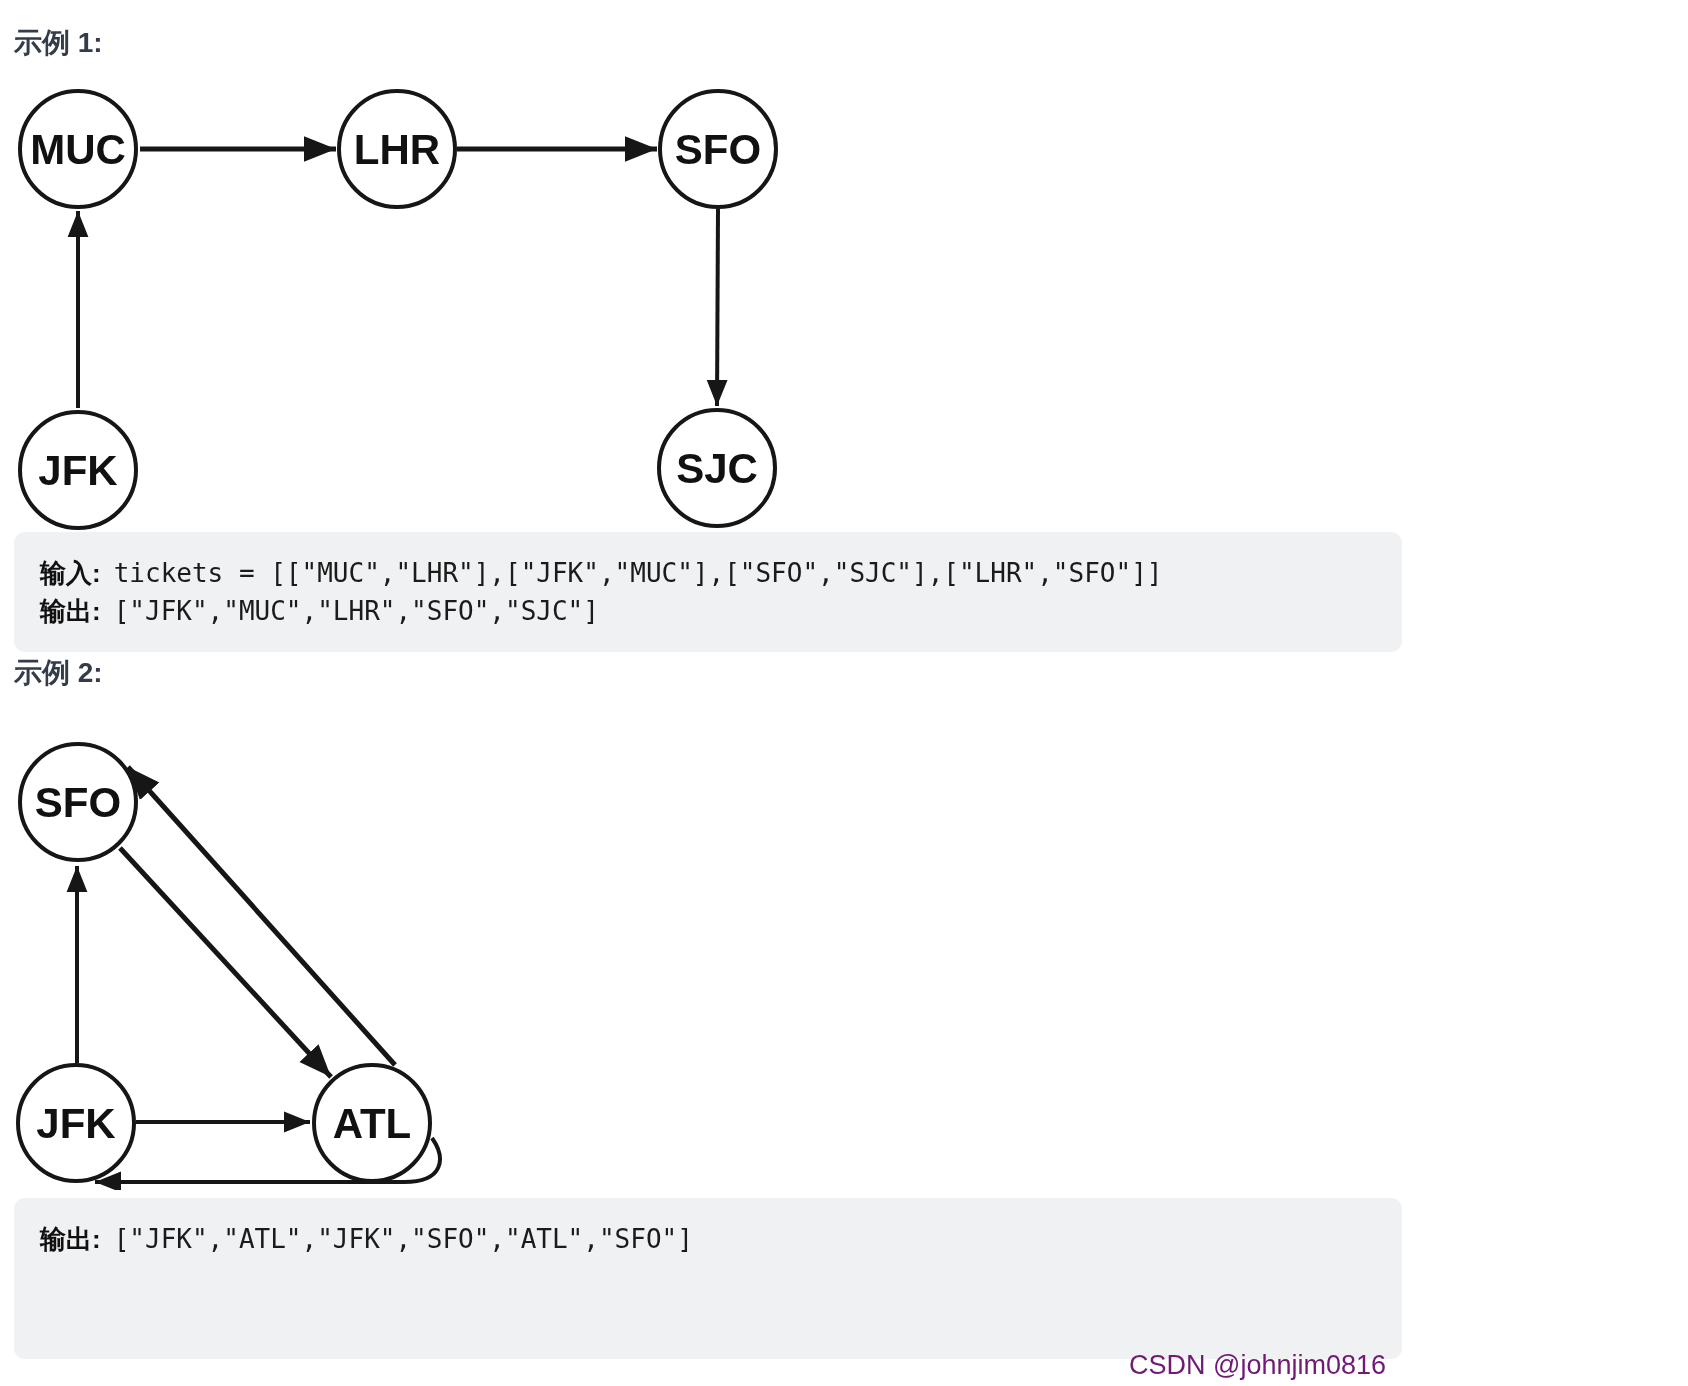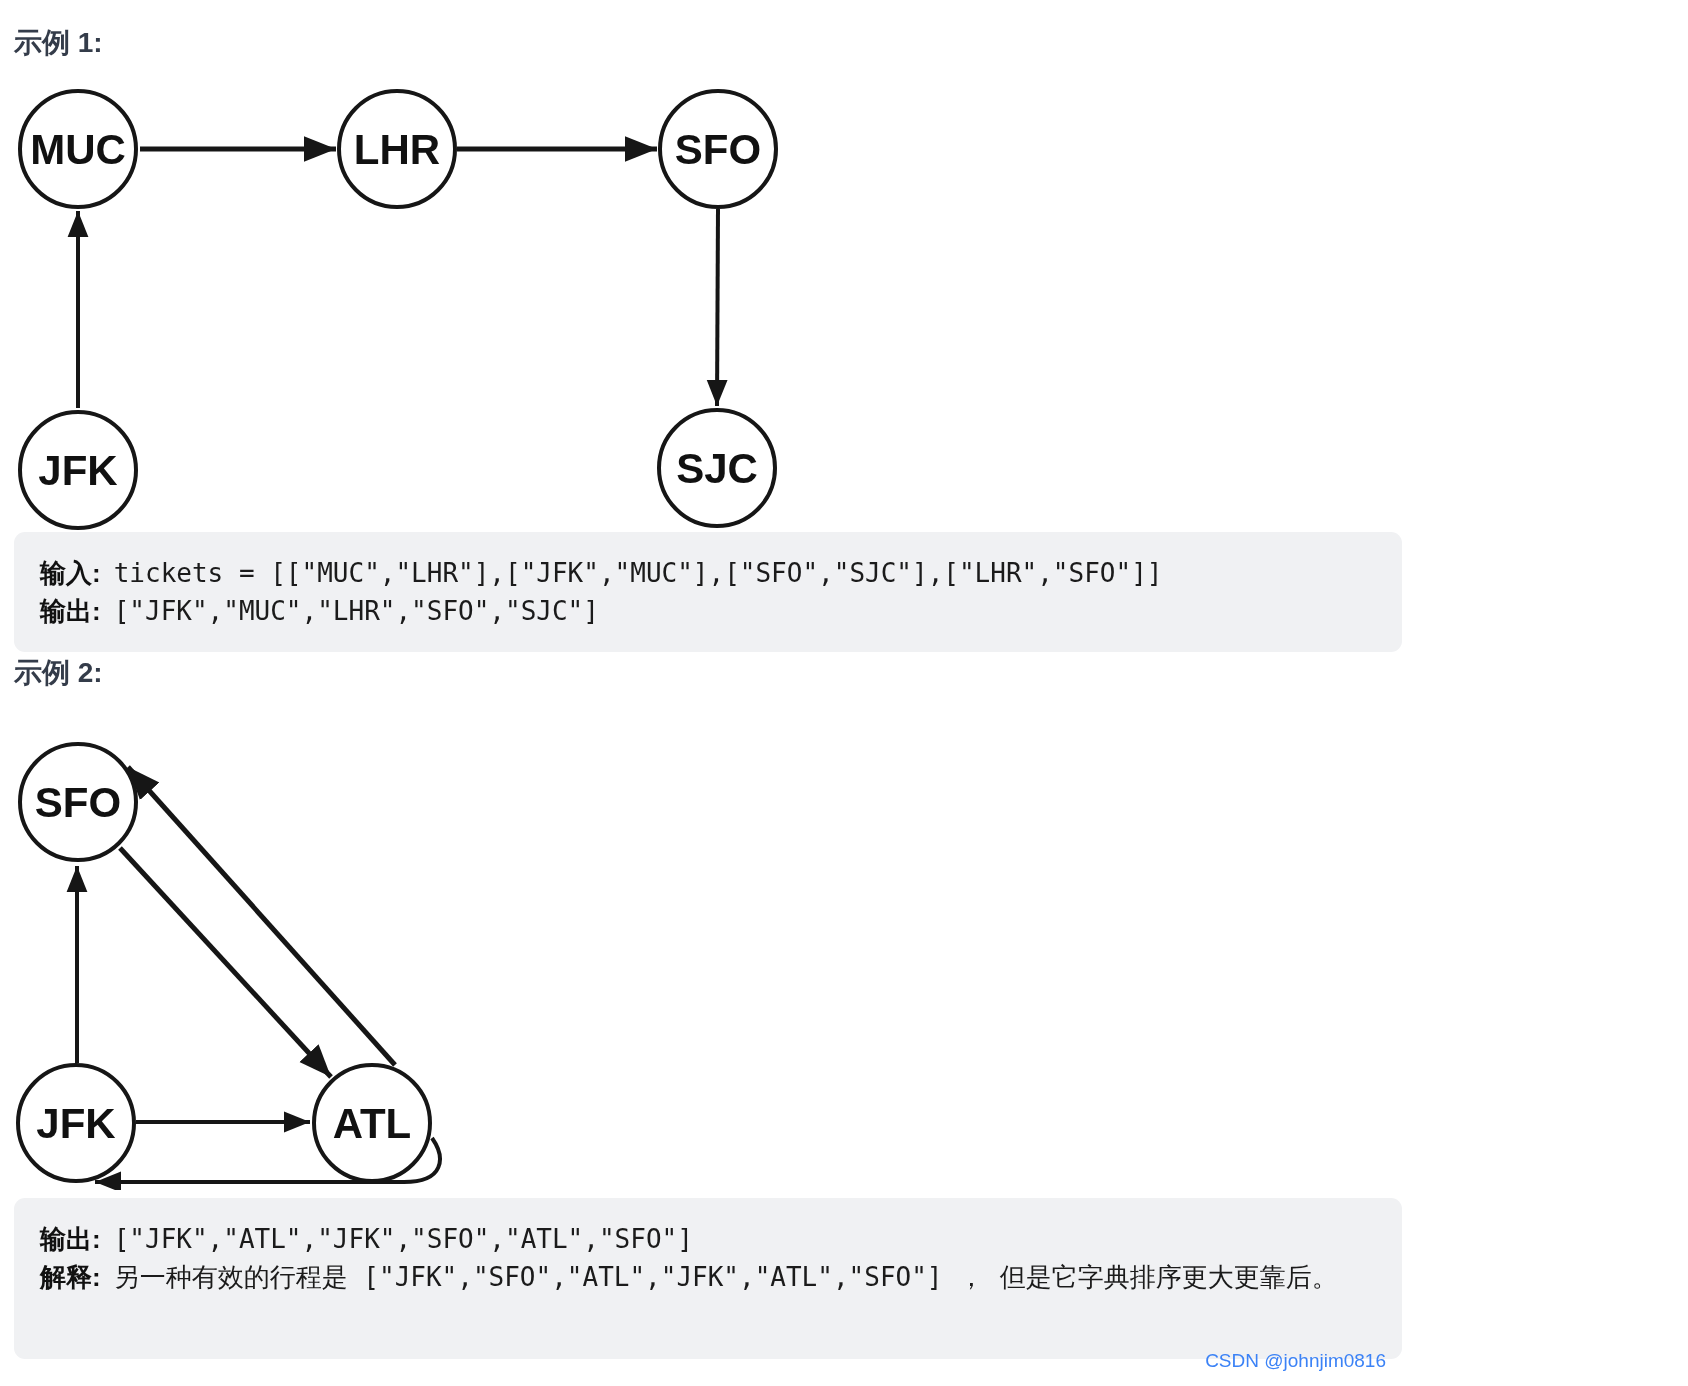--- a/index.html
+++ b/index.html
@@ -49,22 +49,22 @@
     margin-right: 13px;
   }
   .io-value {
     font-family: "DejaVu Sans Mono", "Liberation Mono", monospace;
     color: #1b1b1b;
   }
   .watermark {
     position: absolute;
     right: 16px;
     top: 1350px;
-    font-size: 19px;
-    color: #3b82f6;
+    font-size: 27px;
+    color: #701a75;
     white-space: nowrap;
   }
 </style>
 </head>
 <body>
 
 <div class="page">
 
   <div class="section-heading" style="top:24px">示例 1:</div>
 
@@ -120,20 +120,17 @@
       <circle class="node-circle" cx="372" cy="463" r="58"></circle>
       <text class="node-label" x="372" y="478">ATL</text>
     </g>
     <path class="edge" d="M 432 478 C 446 498 444 522 404 522 L 95 522" stroke-width="4" marker-end="url(#arrowhead)"></path>
   </svg>
 
   <div class="io-box" style="top:1198px; height:161px">
     <div class="io-line">
       <span class="io-label">输出:</span><span class="io-value">["JFK","ATL","JFK","SFO","ATL","SFO"]</span>
     </div>
-    <div class="io-line">
-      <span class="io-label">解释:</span><span class="io-value">另一种有效的行程是 ["JFK","SFO","ATL","JFK","ATL","SFO"] ， 但是它字典排序更大更靠后。</span>
-    </div>
   </div>
 
   <div class="watermark">CSDN @johnjim0816</div>
 
 </div>
 
 </body></html>

